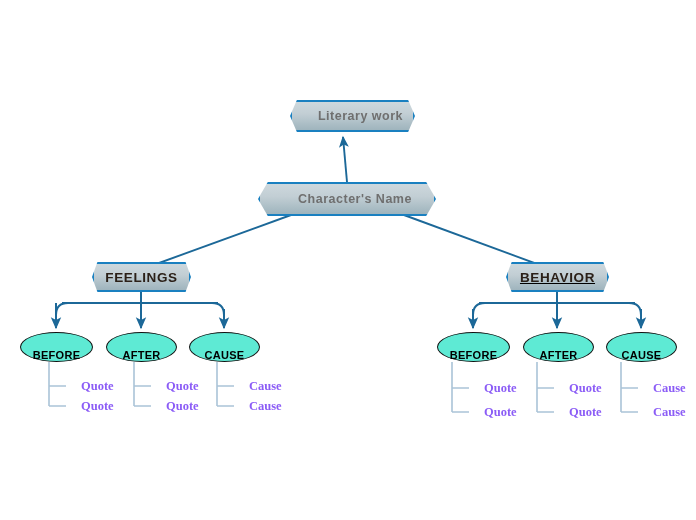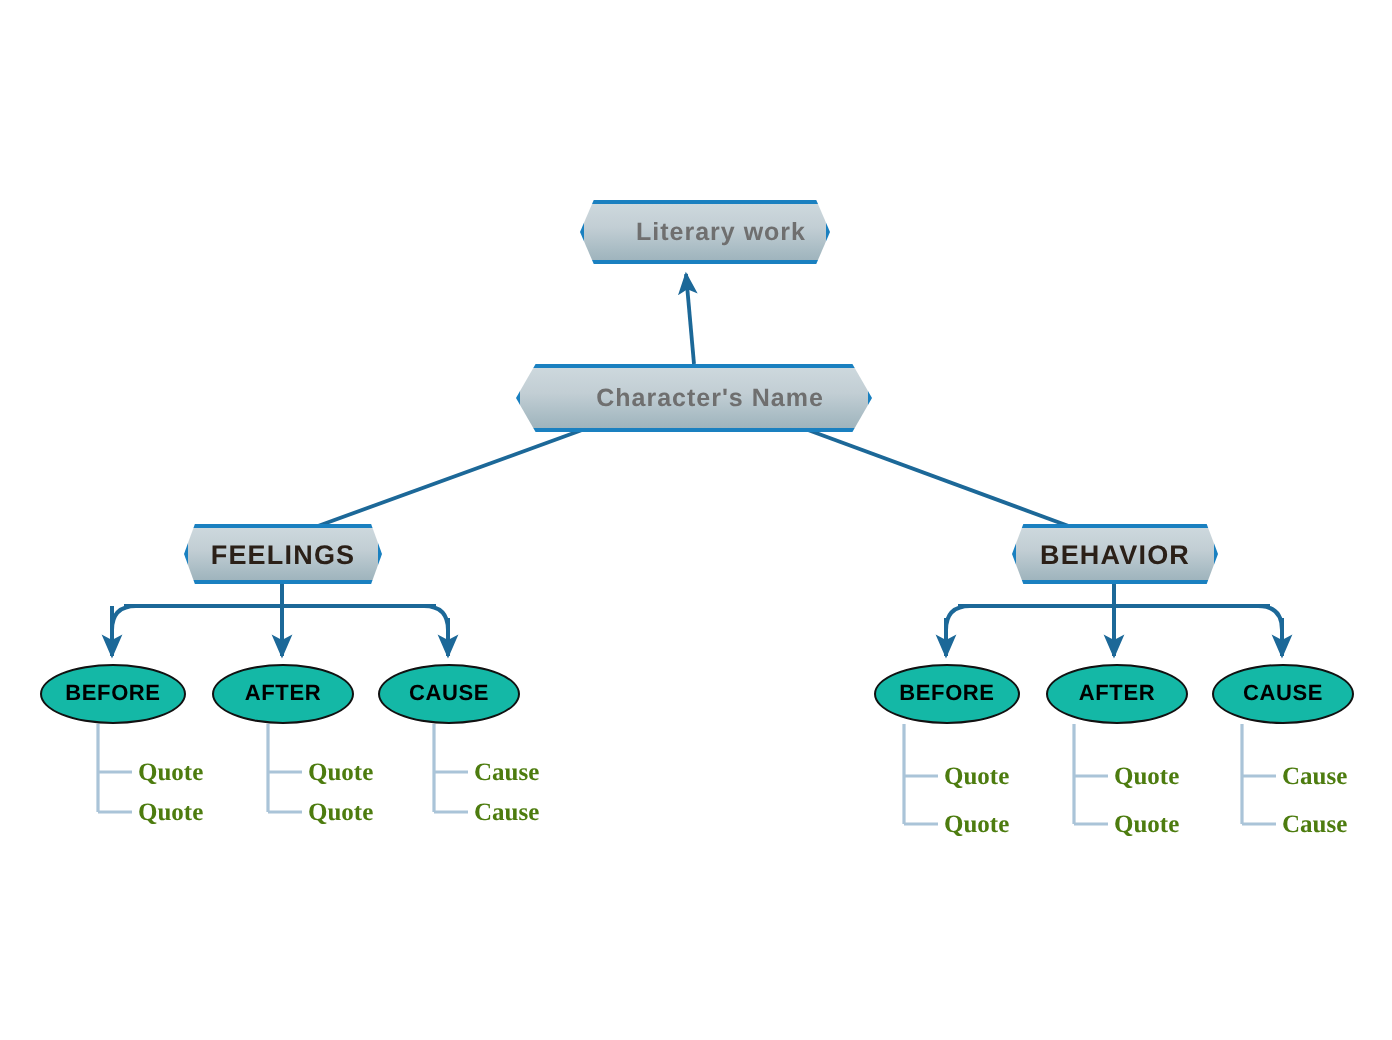--- a/index.html
+++ b/index.html
@@ -51,39 +51,40 @@
     font-size: 13.5px;
     letter-spacing: 0.6px;
   }
 
   
   .oval {
     position: absolute;
     box-sizing: border-box;
     border: 1.3px solid #111111;
     border-radius: 50%;
-    background: #14b8a6;
+    background: #5eead4;
     display: flex;
-    align-items: center;
+    align-items: flex-end;
     justify-content: center;
     color: #000000;
     font-weight: bold;
     font-size: 11px;
     letter-spacing: 0.3px;
     white-space: nowrap;
   }
 
   
   .sub-label {
     position: absolute;
-    color: #4d7c0f;
+    color: #8b5cf6;
     font-family: "Liberation Serif", serif;
     font-size: 12.5px;
     font-weight: bold;
     white-space: nowrap;
+    margin-left: 12px;
   }
 </style>
 </head>
 <body>
 
 <div id="canvas">
 
   <svg id="edges" viewBox="0 0 696 520" width="696" height="520">
     <defs>
       <marker id="arrow" markerWidth="7" markerHeight="7" refX="5.4" refY="3" orient="auto" markerUnits="strokeWidth">
@@ -127,21 +128,21 @@
   </div>
 
   <div class="hex-node" style="left:92px; top:262px; width:99px; height:30px;">
     <span class="lbl-dark">FEELINGS</span>
   </div>
 
   <div class="hex-node" style="left:258px; top:182px; width:178px; height:34px;">
     <span class="lbl-gray">Character's Name</span>
   </div>
 
-  <div class="hex-node" style="left:506px; top:262px; width:103px; height:30px;">
+  <div class="hex-node" style="left:506px; top:262px; width:103px; height:30px;text-decoration:underline;">
     <span class="lbl-dark">BEHAVIOR</span>
   </div>
 
   <div class="oval" style="left:20px; top:332px; width:73px; height:30px;">
     <span>BEFORE</span>
   </div>
   <div class="oval" style="left:106px; top:332px; width:71px; height:30px;">
     <span>AFTER</span>
   </div>
   <div class="oval" style="left:189px; top:332px; width:71px; height:30px;">

